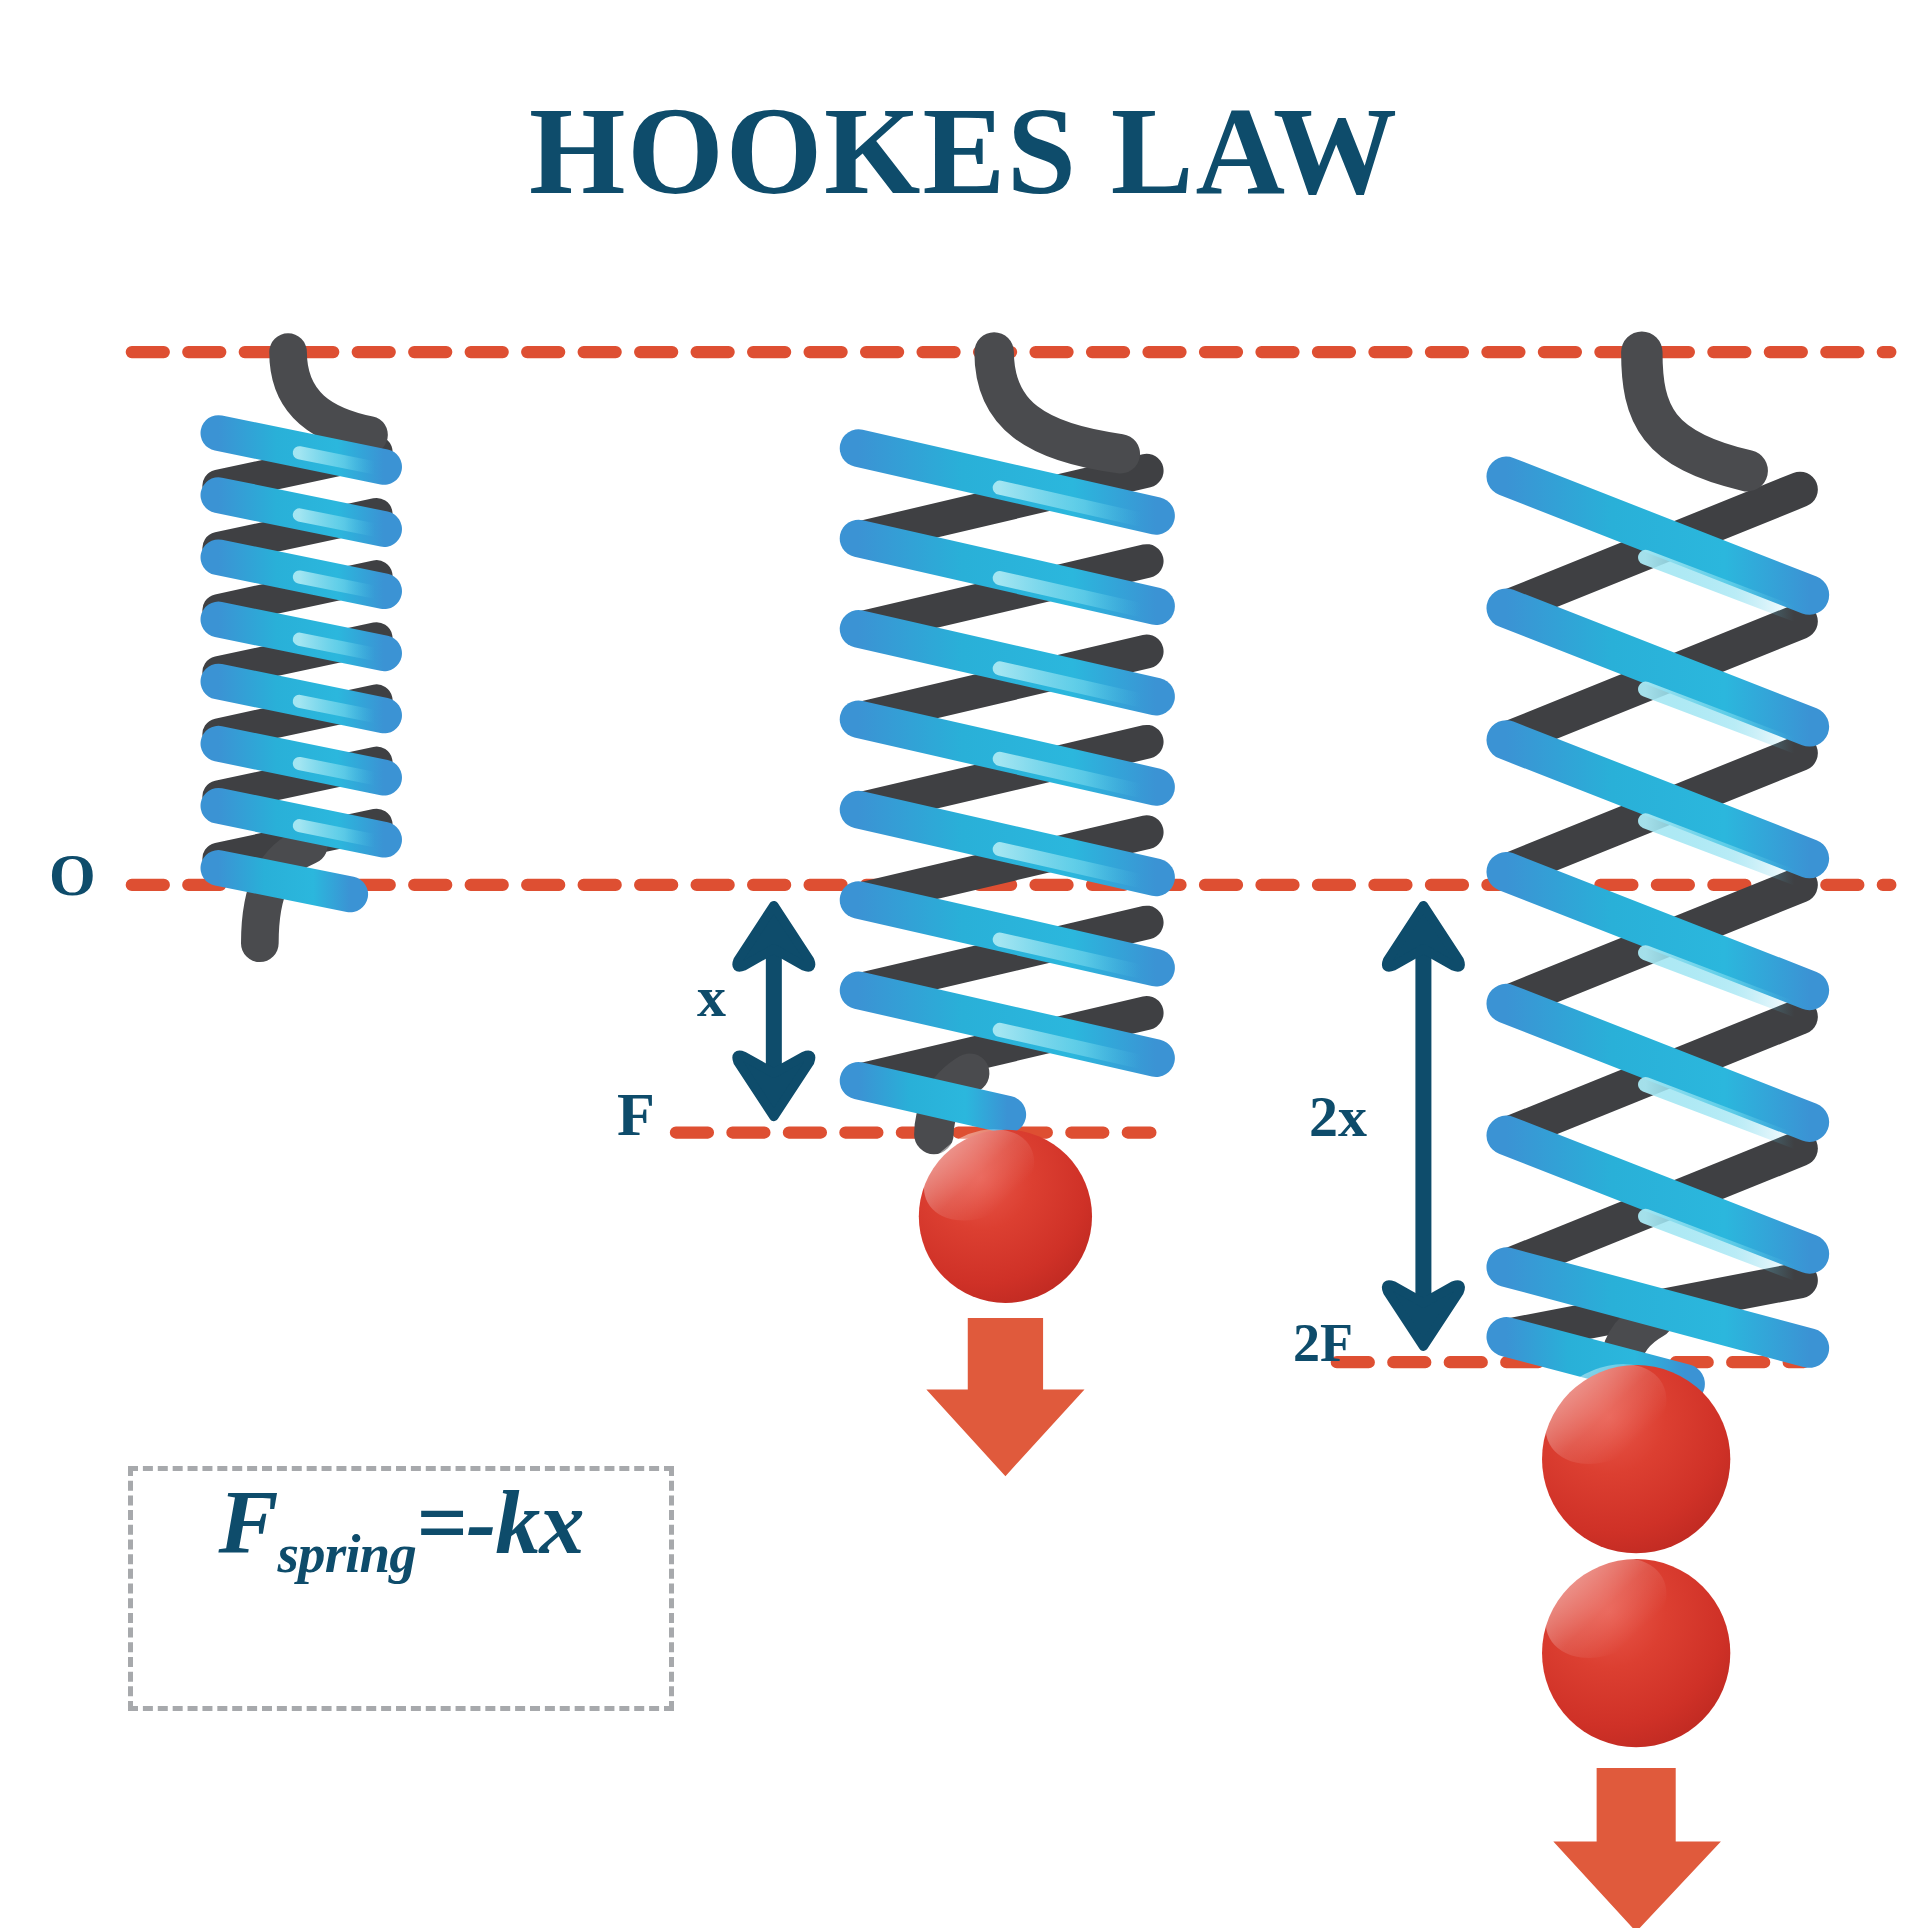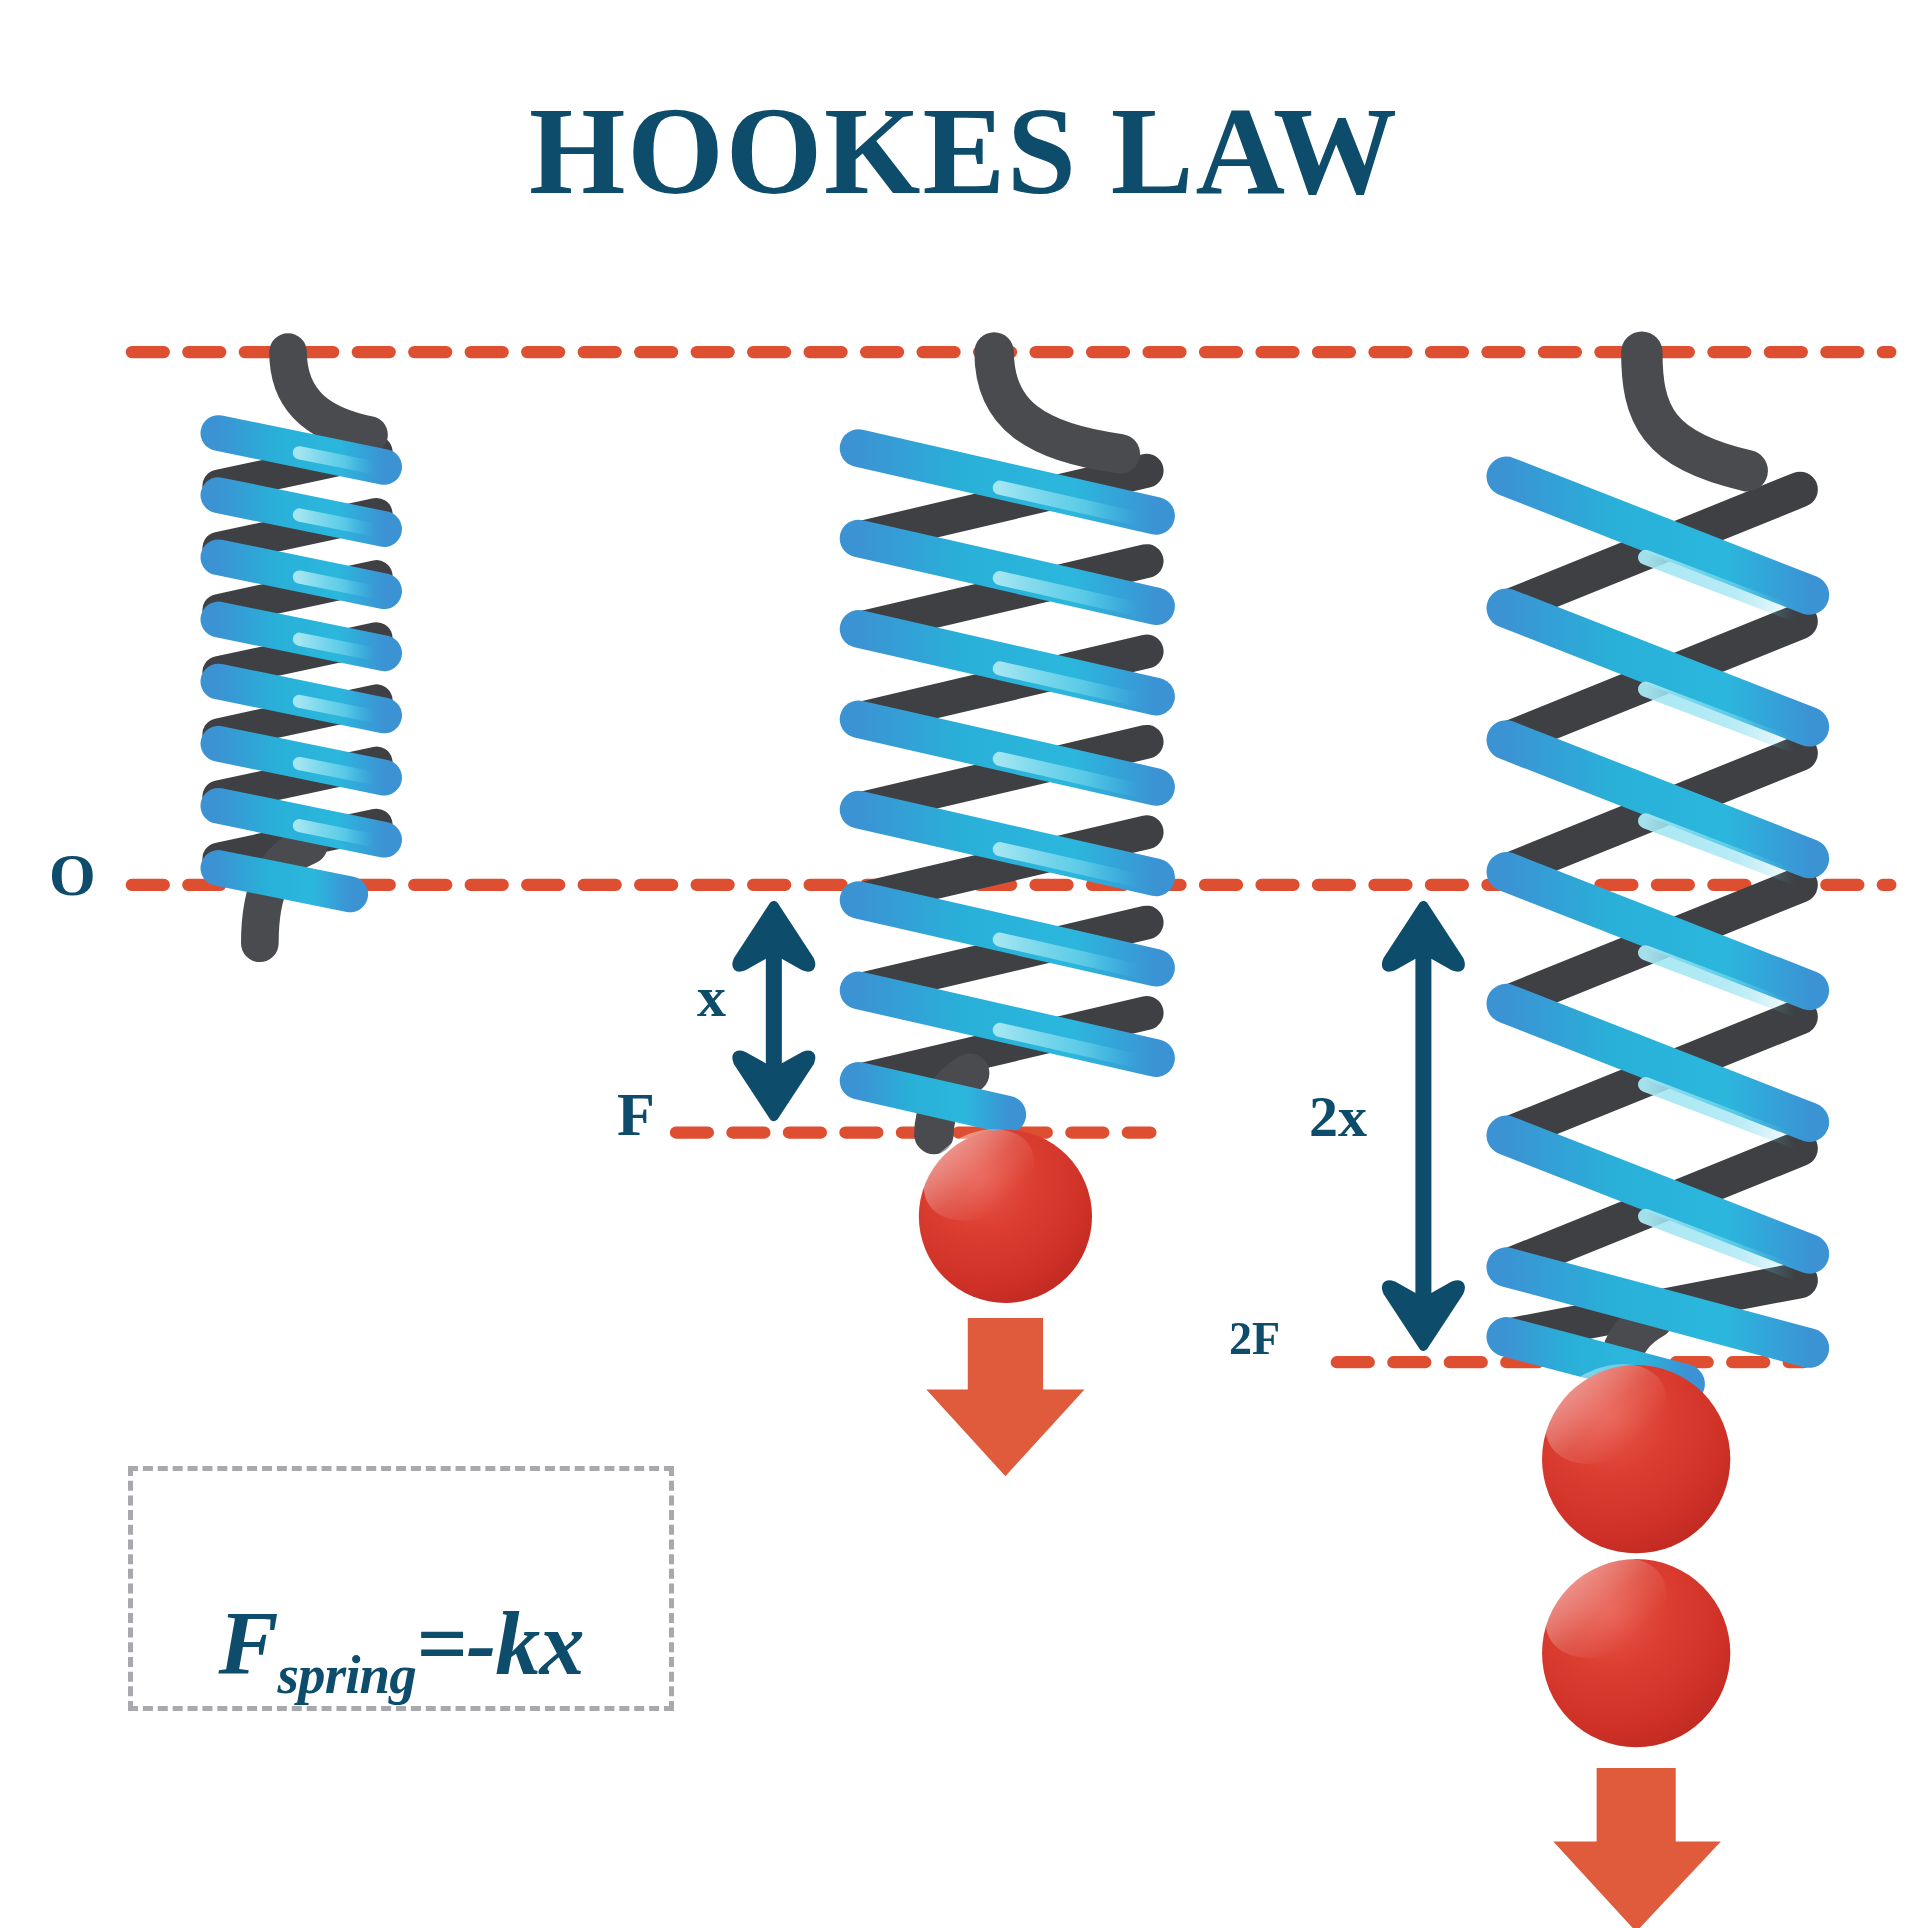--- a/index.html
+++ b/index.html
@@ -43,32 +43,32 @@
     font-family: "Liberation Serif", serif;
     font-weight: bold;
     color: #0e4c6b;
     line-height: 1;
     white-space: nowrap;
   }
   .lbl-o  { left: 49px;   top: 845px;  font-size: 60px; }
   .lbl-x  { left: 697px;  top: 968px; font-size: 58px; }
   .lbl-f  { left: 617px;  top: 1083px; font-size: 62px; }
   .lbl-2x { left: 1309px; top: 1088px; font-size: 58px; font-family: Liberation Serif, serif; }
-  .lbl-2f { left: 1229px; top: 1316px; font-size: 46px; }
+  .lbl-2f { left: 1293px; top: 1316px; font-size: 54px; }
 
   .formula-box {
     position: absolute;
     left: 128px;
     top: 1466px;
     width: 546px;
     height: 245px;
     border: 5.6px dashed #a7a9ac;
     box-sizing: border-box;
     display: flex;
-    align-items: flex-end;
+    align-items: flex-start;
     justify-content: center;
   }
   .formula {
     font-family: "Liberation Serif", serif;
     font-weight: bold;
     font-style: italic;
     font-size: 90px;
     color: #0e4c6b;
     white-space: nowrap;
     letter-spacing: -0.9px;

